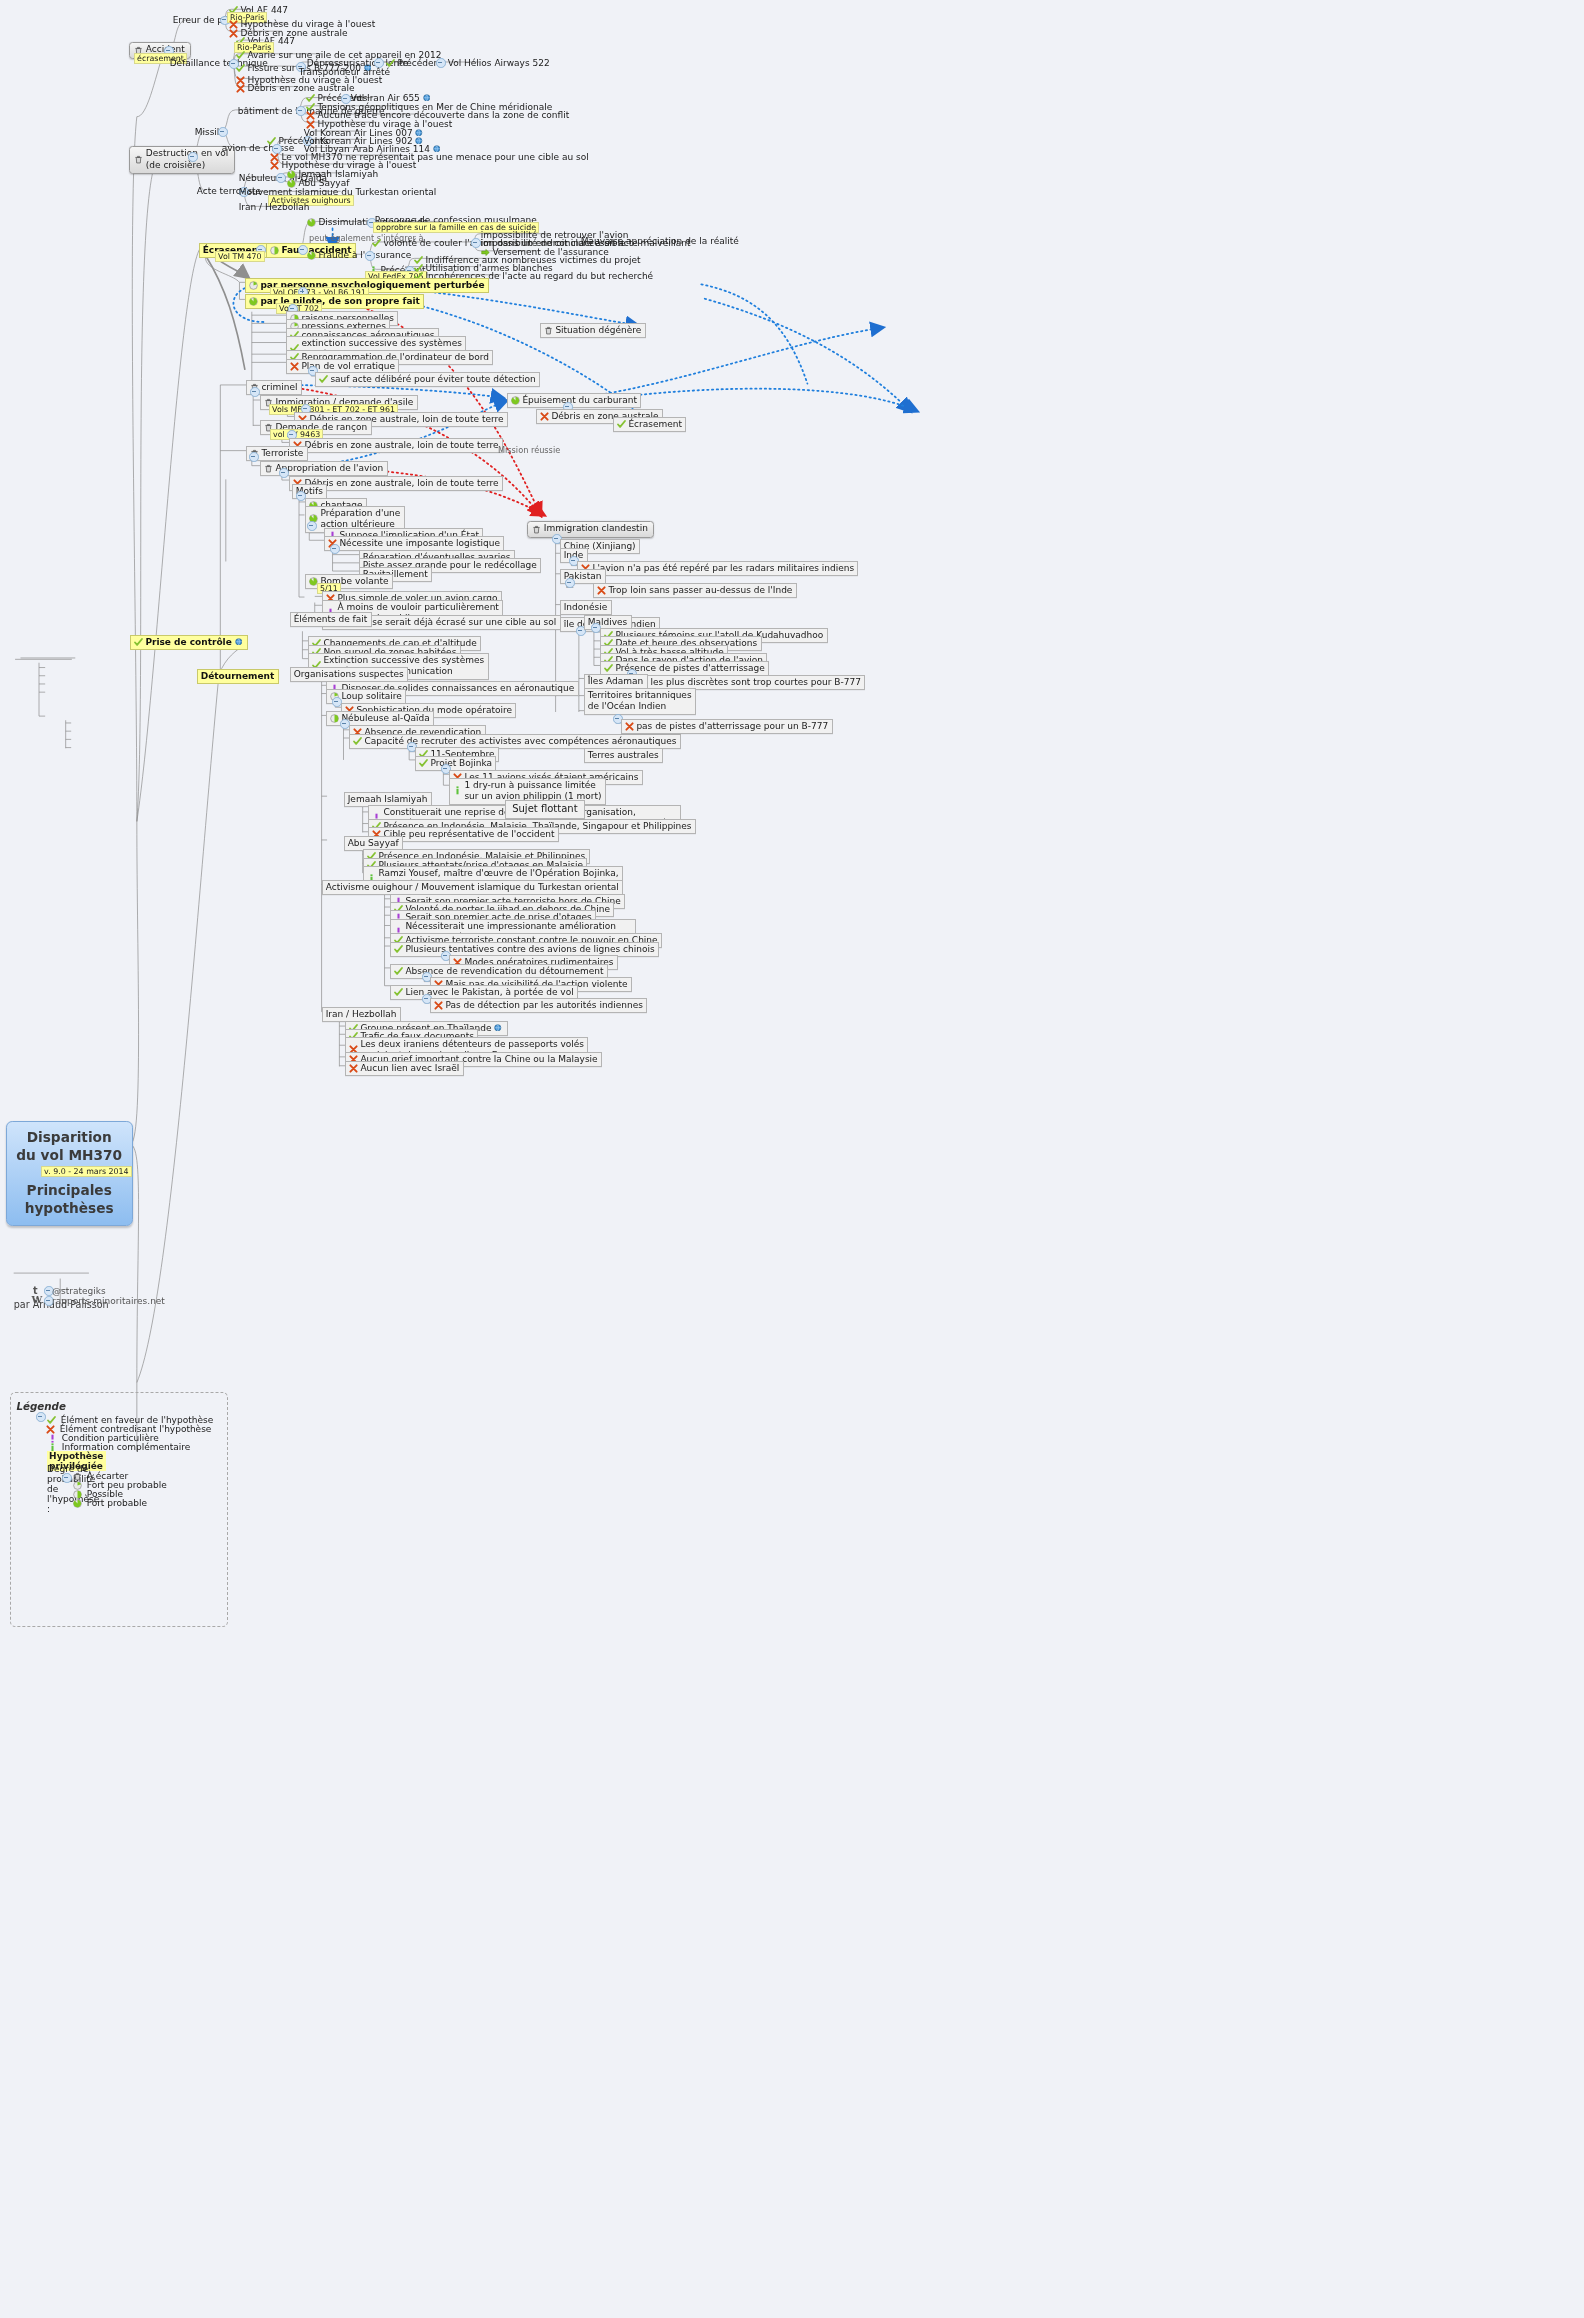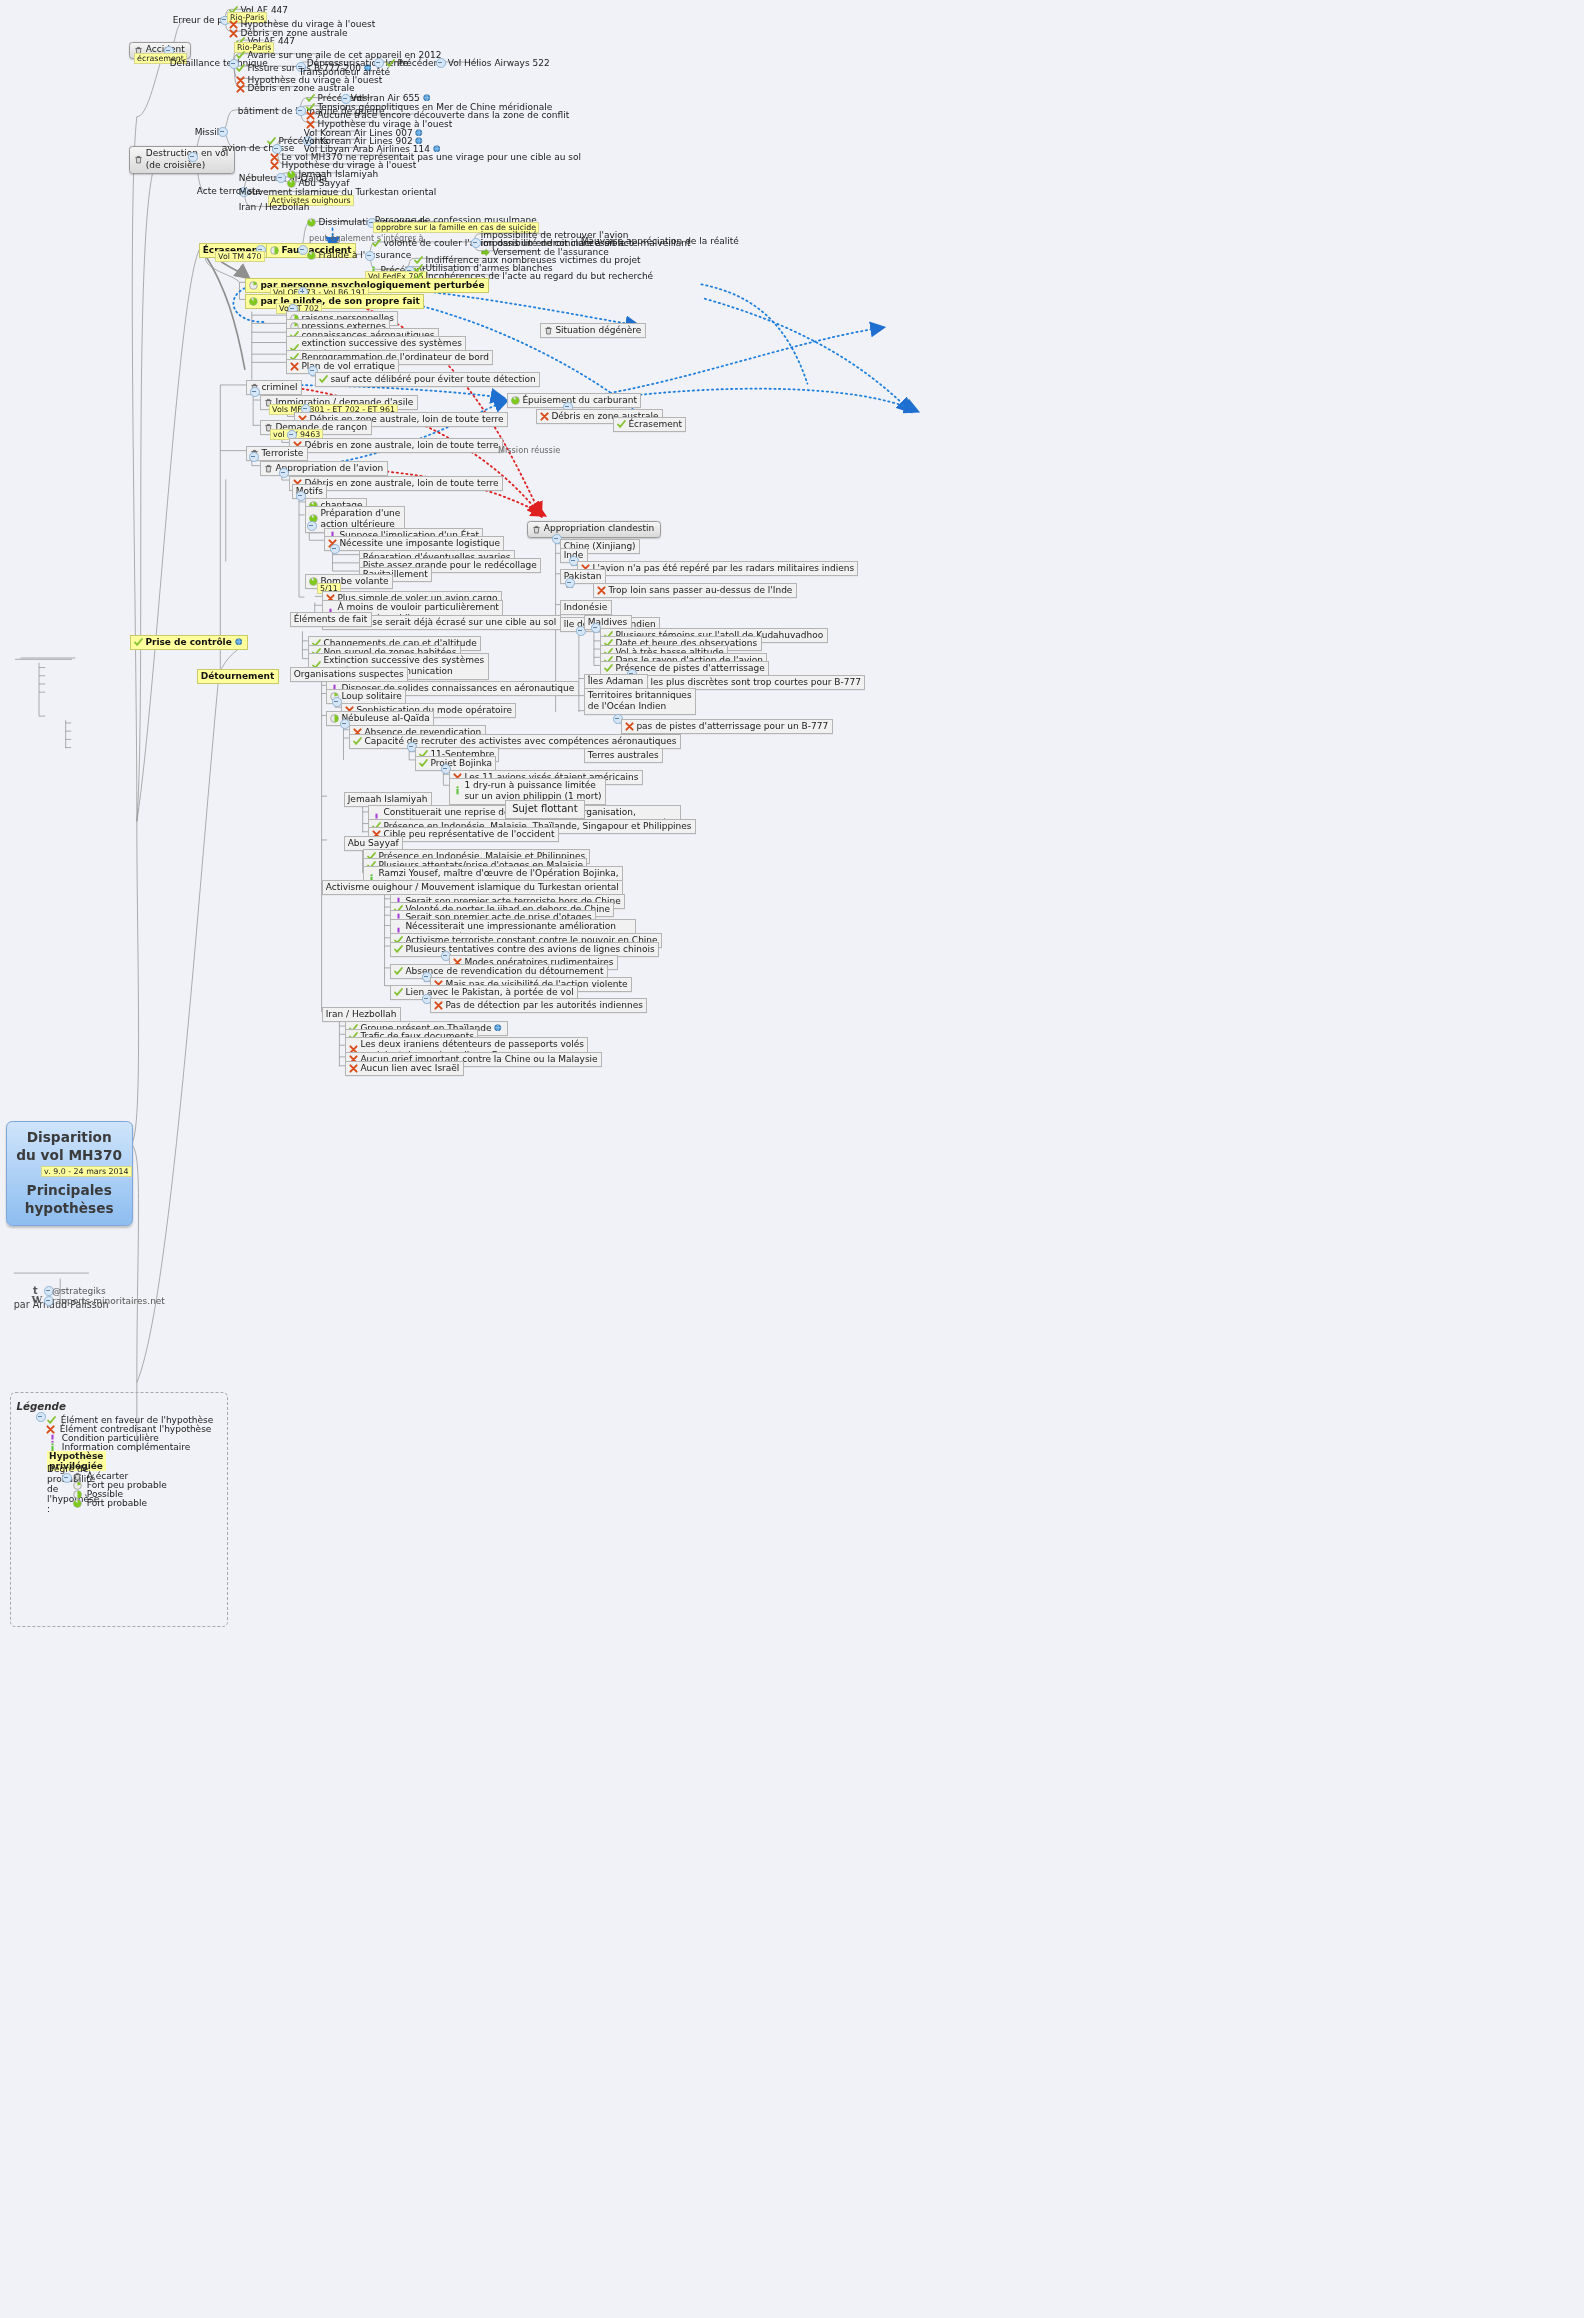--- a/index.html
+++ b/index.html
@@ -694,21 +694,21 @@
             <path d="M1 6h10M6 1c2 2.5 2 7.5 0 10M6 1c-2 2.5-2 7.5 0 10" stroke="#cfe8ff" fill="none" stroke-width=".7"></path>
           </svg>
         </span>
       </span></div>
 <div class="n plain" style="left:267px;top:151px;"><span class="bx">
         <span class="ic">
           <svg width="9" height="9" viewBox="0 0 13 13">
             <path d="M2 2 L11 11 M11 2 L2 11" stroke="#d94a16" stroke-width="2.8" stroke-linecap="round"></path>
           </svg>
         </span>
-        <span>Le vol MH370 ne représentait pas une virage pour une cible au sol</span>
+        <span>Le vol MH370 ne représentait pas une menace pour une cible au sol</span>
       </span></div>
 <div class="n plain" style="left:267px;top:159px;"><span class="bx">
         <span class="ic">
           <svg width="9" height="9" viewBox="0 0 13 13">
             <path d="M2 2 L11 11 M11 2 L2 11" stroke="#d94a16" stroke-width="2.8" stroke-linecap="round"></path>
           </svg>
         </span>
         <span>Hypothèse du virage à l'ouest</span>
       </span></div>
 
@@ -1445,21 +1445,21 @@
         <span>Écrasement</span>
       </span></div>
 <div class="float-lbl" style="left:498px;top:445px;">Mission réussie</div>
 
 <div class="n grey" style="left:527px;top:521px;"><span class="bx">
         <span class="ic">
           <svg width="9" height="9" viewBox="0 0 13 13">
             <path d="M2 3.5h9M3.2 3.5l.7 8h5.2l.7-8M5 2h3v1.5H5z" stroke="#4b4b4b" stroke-width="1" fill="#d8d8d8"></path>
           </svg>
         </span>
-        <span>Appropriation clandestin</span>
+        <span>Immigration clandestin</span>
       </span></div>
 <span class="bub" style="left:552px;top:534px;"></span>
 
 <div class="n box" style="left:560px;top:539px;"><span class="bx">Chine (Xinjiang)</span></div>
 <div class="n box" style="left:560px;top:548px;"><span class="bx">Inde</span></div>
 <span class="bub" style="left:569px;top:556px;"></span>
 <div class="n box" style="left:577px;top:561px;"><span class="bx">
         <span class="ic">
           <svg width="9" height="9" viewBox="0 0 13 13">
             <path d="M2 2 L11 11 M11 2 L2 11" stroke="#d94a16" stroke-width="2.8" stroke-linecap="round"></path>

